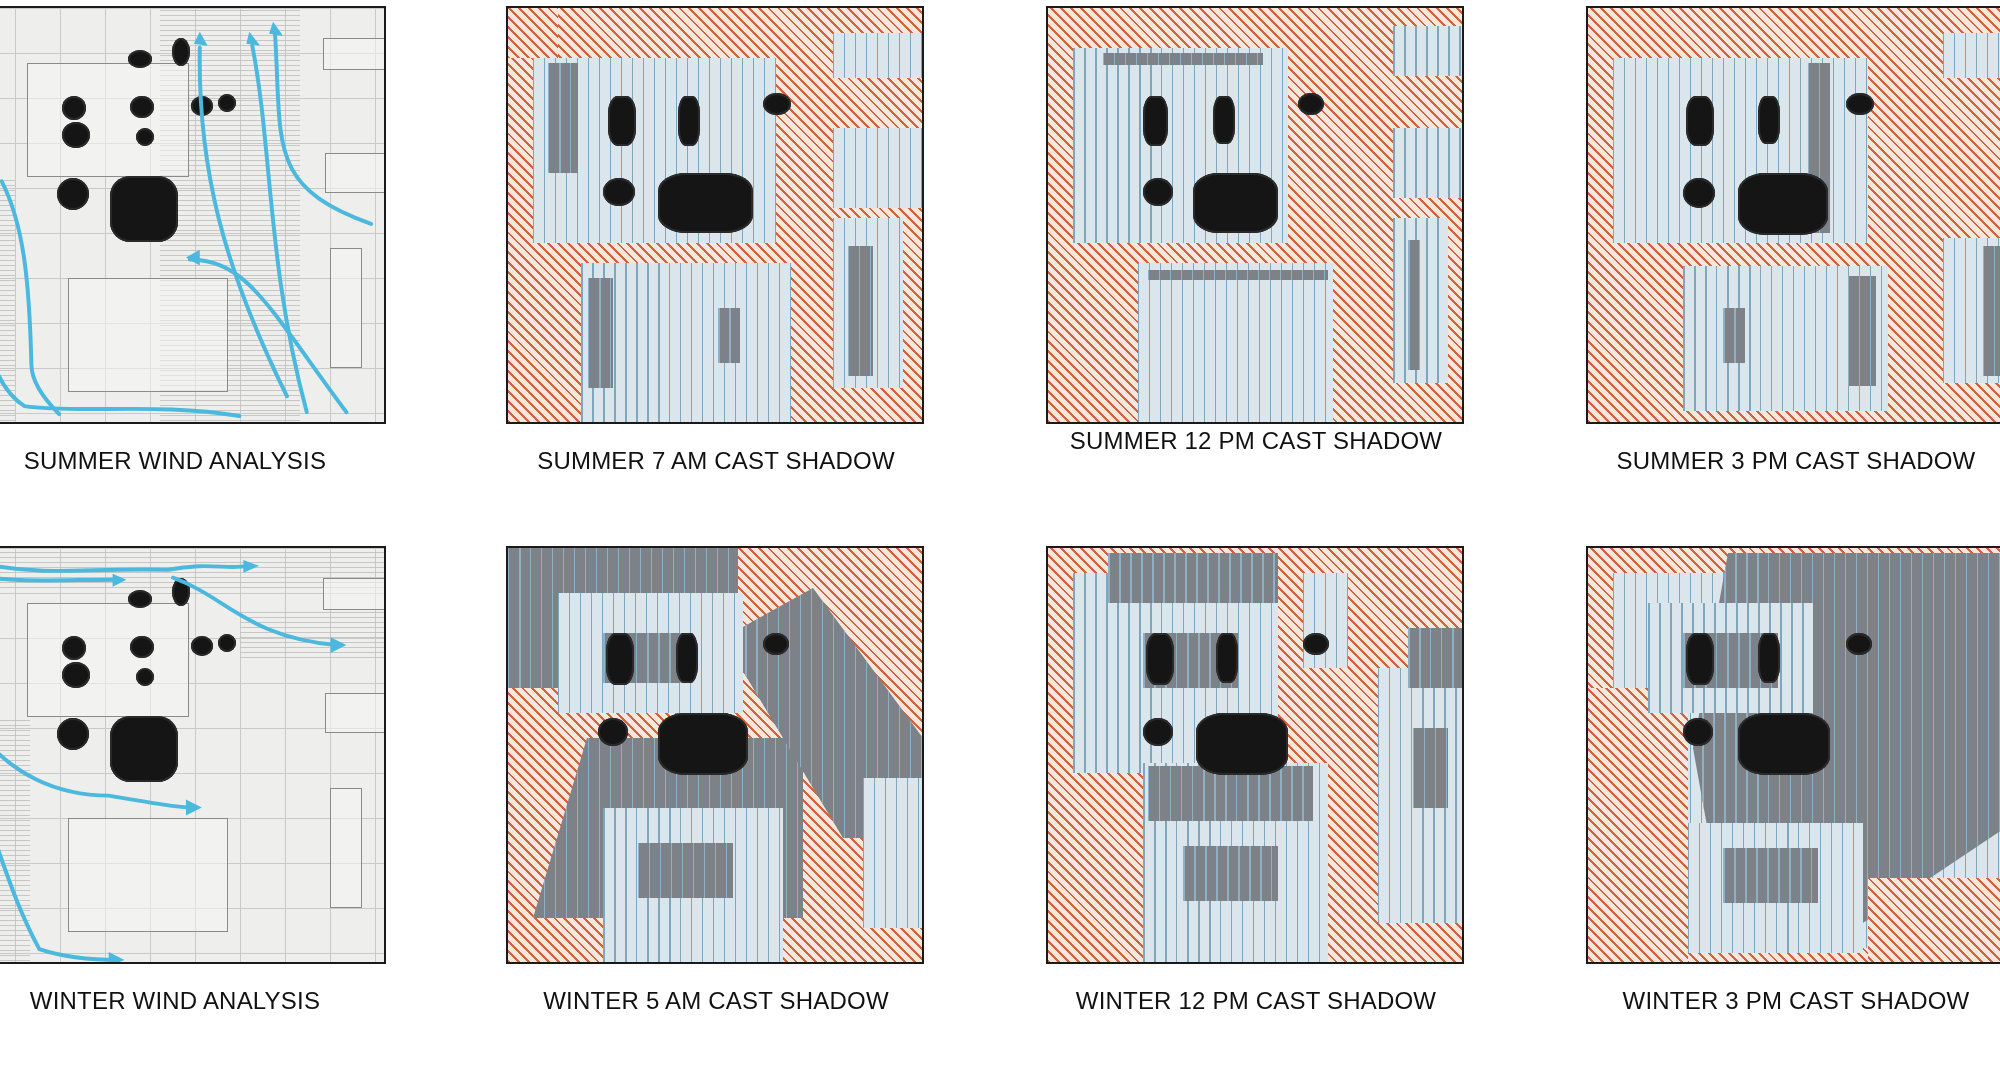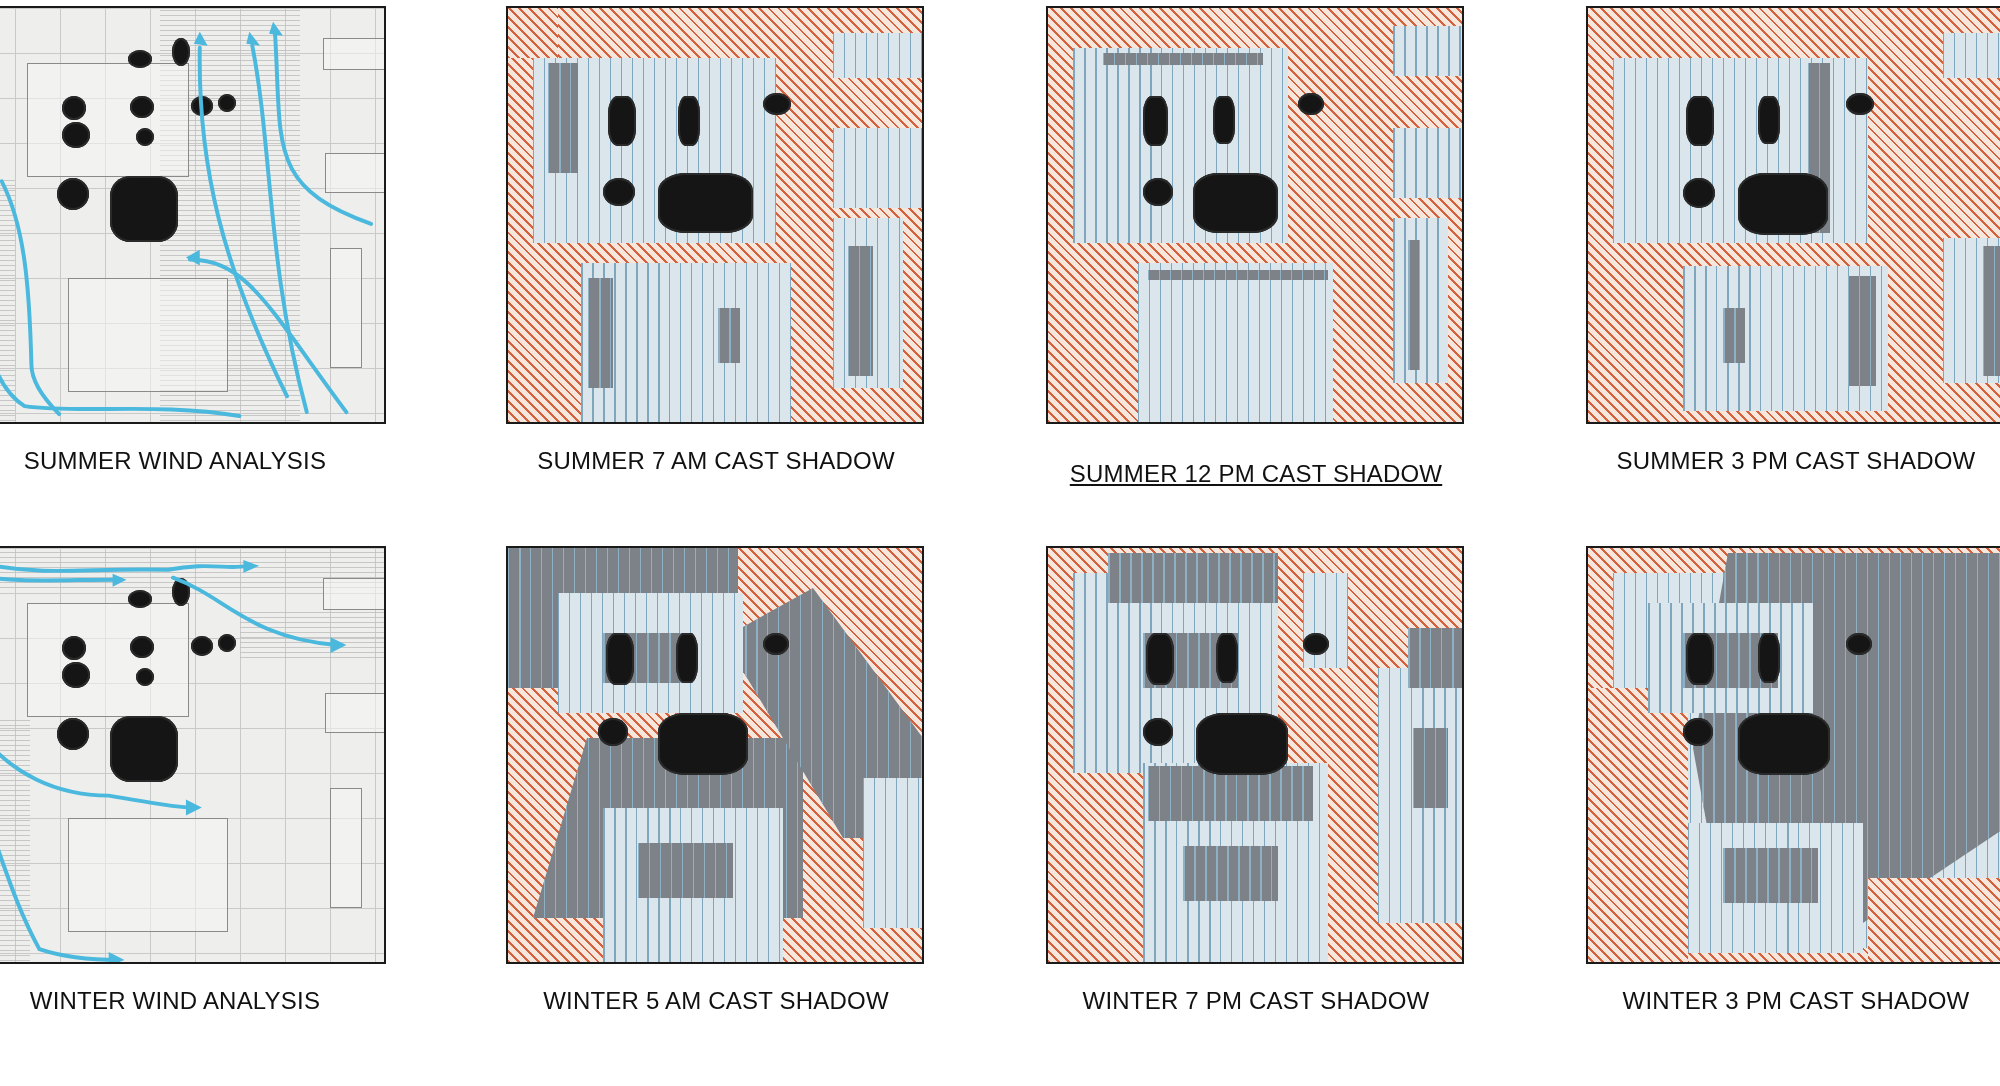--- a/index.html
+++ b/index.html
@@ -98,21 +98,21 @@
   <div class="lit" style="left:345px; top:18px; width:70px; height:50px;"></div>
   <div class="shade" style="left:55px; top:45px; width:160px; height:12px;"></div>
   <div class="shade" style="left:100px; top:262px; width:180px; height:10px;"></div>
   <div class="shade" style="left:360px; top:232px; width:12px; height:130px;"></div>
   <div class="tree" style="left:145px; top:165px; width:85px; height:60px; border-radius:30%;"></div>
   <div class="tree" style="left:95px; top:88px; width:25px; height:50px; border-radius:35%;"></div>
   <div class="tree" style="left:165px; top:88px; width:22px; height:48px; border-radius:35%;"></div>
   <div class="tree" style="left:95px; top:170px; width:30px; height:28px;"></div>
   <div class="tree" style="left:250px; top:85px; width:26px; height:22px;"></div>
 </div>
-<div class="caption" style="left:1026px; top:460px;text-decoration:underline;">SUMMER 12 PM CAST SHADOW</div>
+<div class="caption" style="left:1026px; top:427px;">SUMMER 12 PM CAST SHADOW</div>
 
 <div class="panel" style="left:1586px; top:6px; width:420px;">
   <div class="hatch"></div>
   <div class="lit" style="left:25px; top:50px; width:255px; height:185px;"></div>
   <div class="lit" style="left:95px; top:258px; width:205px; height:145px;"></div>
   <div class="lit" style="left:355px; top:25px; width:65px; height:45px;"></div>
   <div class="lit" style="left:355px; top:230px; width:65px; height:145px;"></div>
   <div class="shade" style="left:220px; top:55px; width:22px; height:170px;"></div>
   <div class="shade" style="left:260px; top:268px; width:28px; height:110px;"></div>
   <div class="shade" style="left:395px; top:238px; width:25px; height:130px;"></div>
@@ -193,21 +193,21 @@
   <div class="shade" style="left:135px; top:298px; width:95px; height:55px;"></div>
   <div class="shade" style="left:95px; top:85px; width:95px; height:55px;"></div>
   <div class="shade" style="left:360px; top:80px; width:55px; height:60px;"></div>
   <div class="shade" style="left:365px; top:180px; width:35px; height:80px;"></div>
   <div class="tree" style="left:148px; top:165px; width:92px; height:62px; border-radius:30%;"></div>
   <div class="tree" style="left:98px; top:85px; width:28px; height:52px; border-radius:35%;"></div>
   <div class="tree" style="left:168px; top:85px; width:22px; height:50px; border-radius:35%;"></div>
   <div class="tree" style="left:95px; top:170px; width:30px; height:28px;"></div>
   <div class="tree" style="left:255px; top:85px; width:26px; height:22px;"></div>
 </div>
-<div class="caption" style="left:1026px; top:987px;">WINTER 7 PM CAST SHADOW</div>
+<div class="caption" style="left:1026px; top:987px;">WINTER 12 PM CAST SHADOW</div>
 
 <div class="panel" style="left:1586px; top:546px; width:420px;">
   <div class="hatch"></div>
   <div class="lit" style="left:25px; top:25px; width:395px; height:375px;"></div>
   <div class="shade" style="left:70px; top:5px; width:350px; height:390px; clip-path:polygon(20% 0, 100% 0, 100% 70%, 50% 100%, 20% 100%, 10% 50%);"></div>
   <div class="hatch" style="inset:auto; left:0; top:140px; width:100px; height:280px;"></div>
   <div class="hatch" style="inset:auto; left:280px; top:330px; width:140px; height:90px;"></div>
   <div class="lit" style="left:60px; top:55px; width:165px; height:110px;"></div>
   <div class="lit" style="left:100px; top:275px; width:175px; height:130px;"></div>
   <div class="shade" style="left:135px; top:300px; width:95px; height:55px;"></div>

